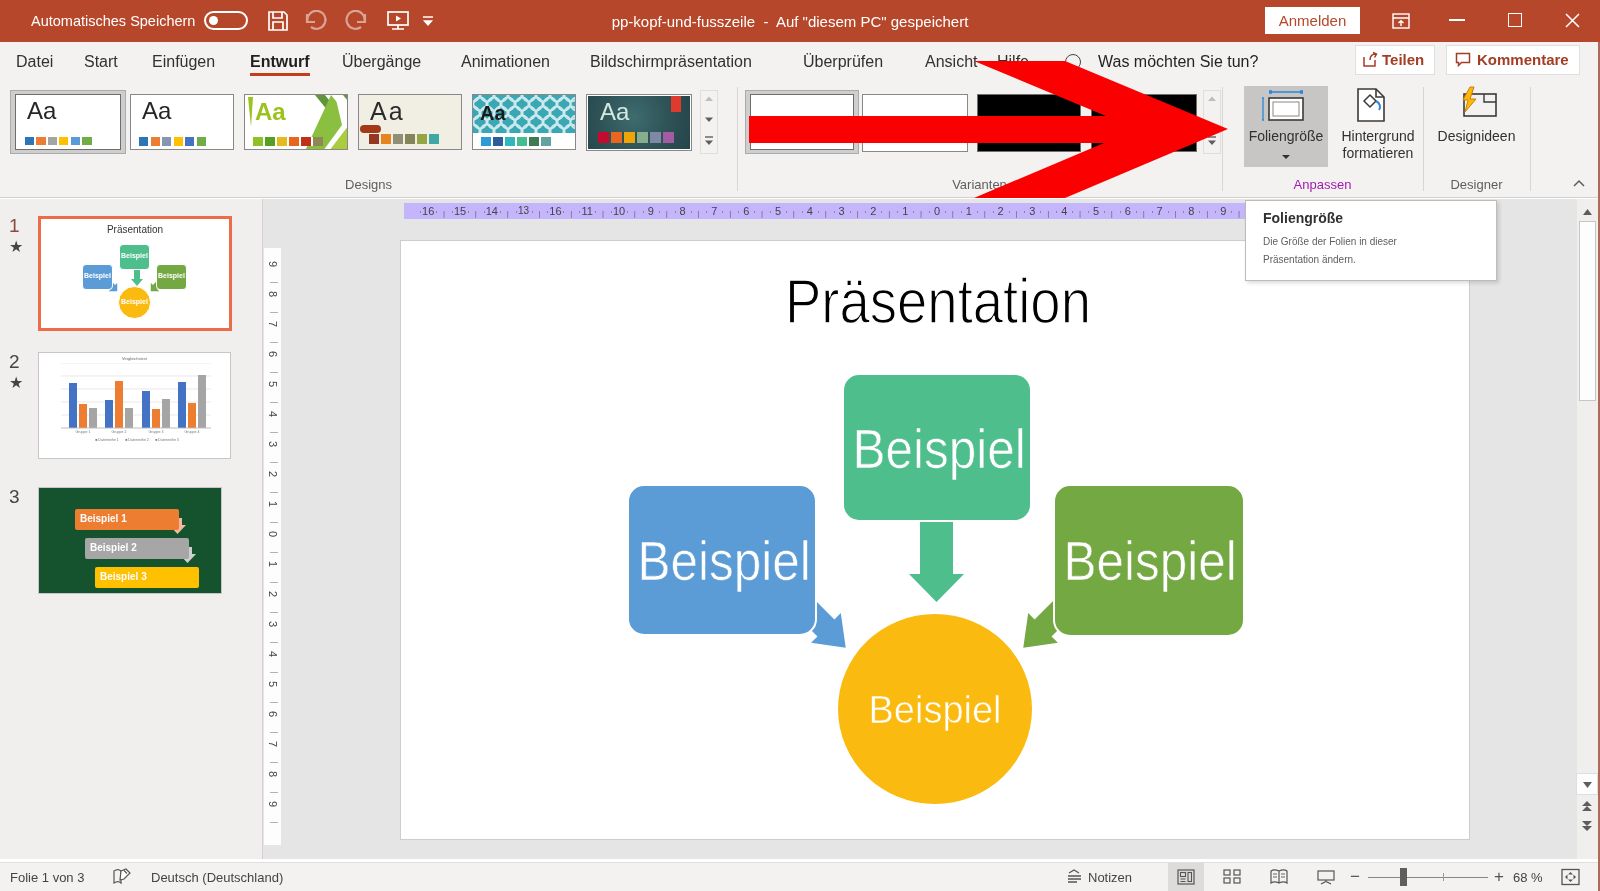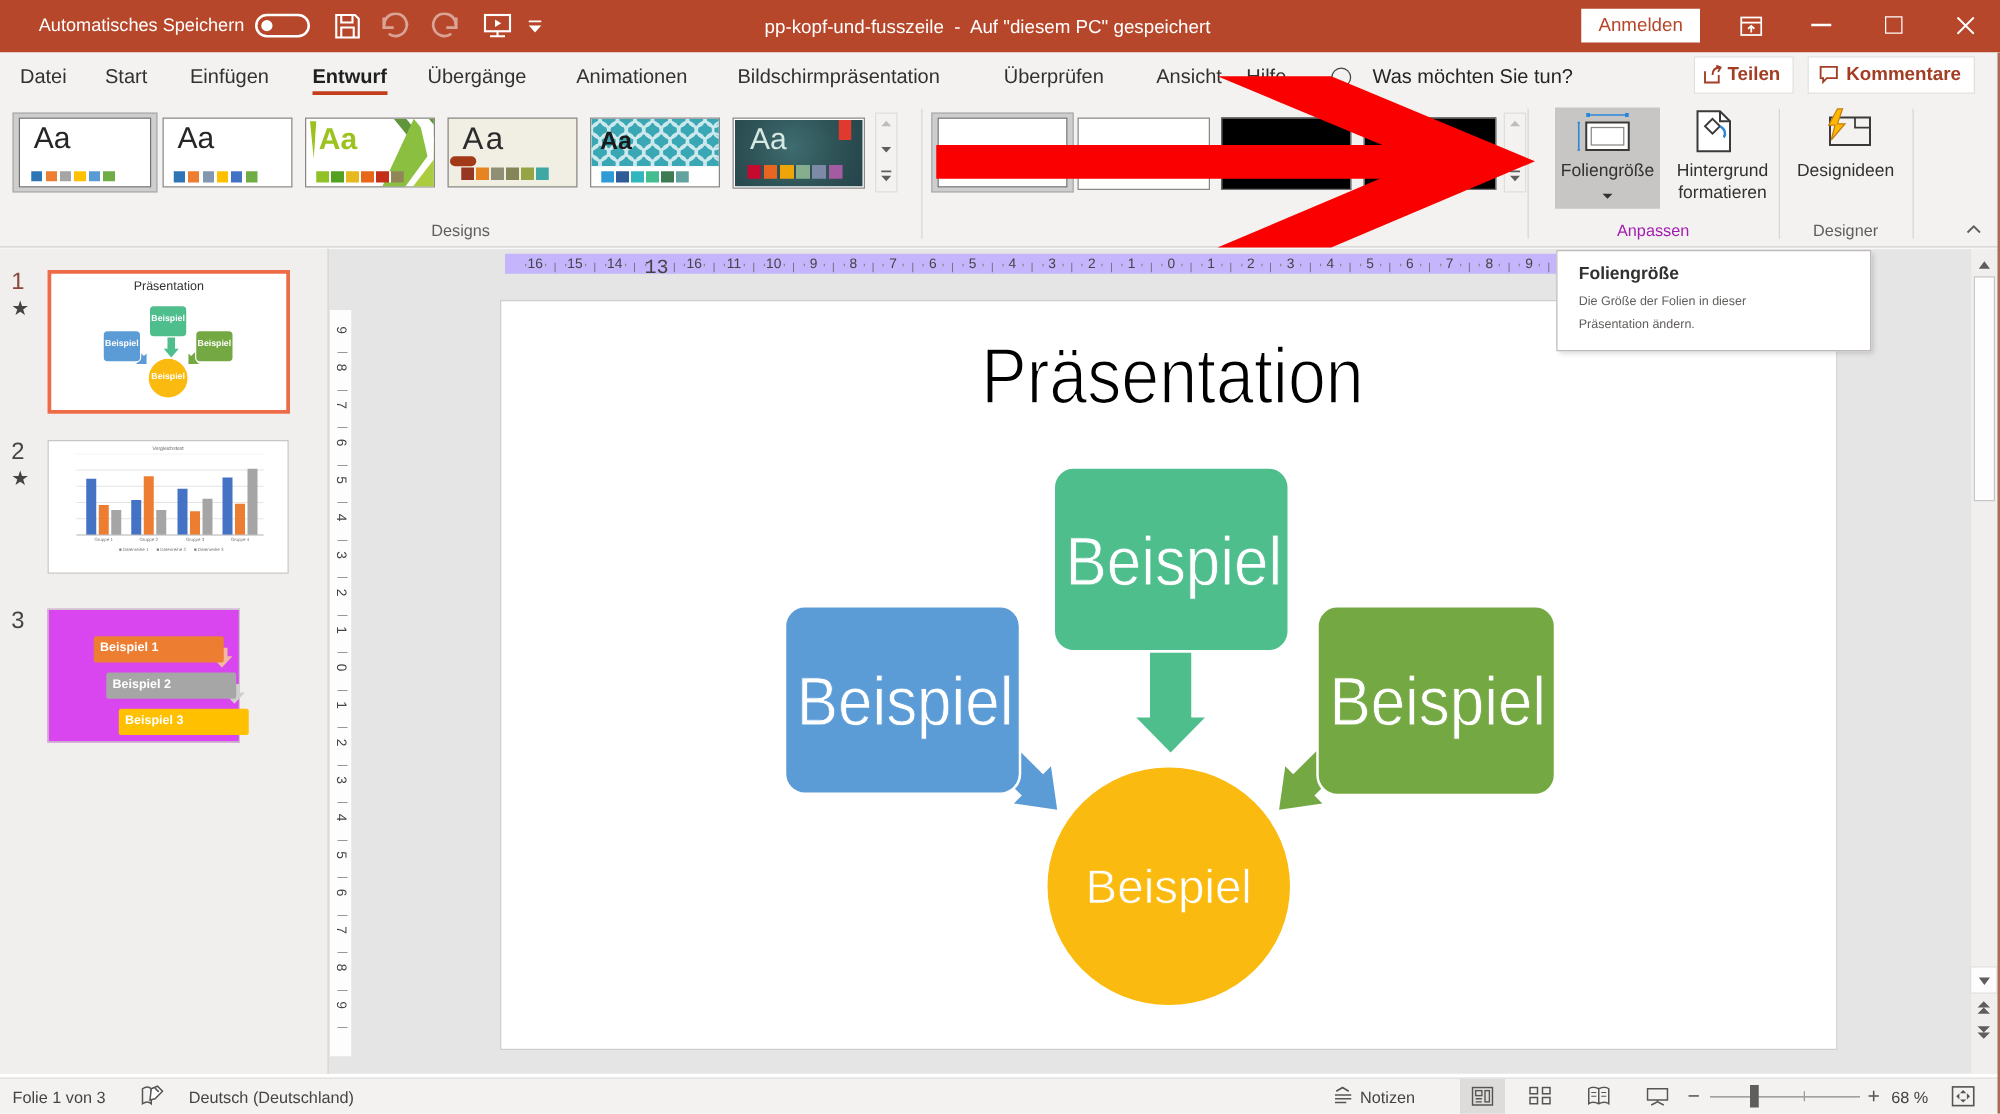--- a/index.html
+++ b/index.html
@@ -82,20 +82,21 @@
 </div>
 
 <div class="abs" id="ribbon" style="left:0;top:84px;width:1600px;height:114px;background:#F3F2F1;border-bottom:1px solid #D2D0CE;">
 
   <div class="abs" style="left:737px;top:3px;width:1px;height:104px;background:#D8D6D4;"></div>
   <div class="abs" style="left:1222px;top:3px;width:1px;height:104px;background:#D8D6D4;"></div>
   <div class="abs" style="left:1423px;top:3px;width:1px;height:104px;background:#D8D6D4;"></div>
   <div class="abs" style="left:1530px;top:3px;width:1px;height:104px;background:#D8D6D4;"></div>
 
   <div class="abs" style="left:0px;top:93px;width:737px;text-align:center;font-size:13px;color:#605E5C;">Designs</div>
+  <div class="abs" style="left:737px;top:93px;width:485px;text-align:center;font-size:13px;color:#605E5C;">Varianten</div>
   <div class="abs" style="left:1222px;top:93px;width:201px;text-align:center;font-size:13px;color:#a21caf;">Anpassen</div>
   <div class="abs" style="left:1423px;top:93px;width:107px;text-align:center;font-size:13px;color:#605E5C;">Designer</div>
 
   <svg class="abs" style="left:1572px;top:94px;" width="14" height="10" viewBox="0 0 14 10">
     <path d="M2 8 L7 3 L12 8" fill="none" stroke="#605E5C" stroke-width="1.5"></path>
   </svg>
 
   <div class="abs" style="left:10px;top:6px;width:116px;height:64px;background:#CECECE;border:1px solid #ABABAB;"></div>
   <div class="abs" style="left:15px;top:10px;width:106px;height:56px;background:#fff;border:1px solid #6e6e6e;">
     <div class="abs" style="left:11px;top:2px;font-size:24px;color:#262626;">Aa</div>
@@ -251,21 +252,21 @@
       <div class="abs" style="left:16.24999999999999px;top:8px;width:1px;height:2px;background:#888;"></div>
       <div class="abs" style="left:32.14999999999999px;top:8px;width:1px;height:2px;background:#888;"></div>
       <div class="abs" style="left:48px;top:1.5px;width:16px;text-align:center;font-size:11px;color:#444;">15</div>
       <div class="abs" style="left:69.4px;top:6px;width:5px;text-align:center;font-size:8px;color:#666;">|</div>
       <div class="abs" style="left:48.05px;top:8px;width:1px;height:2px;background:#888;"></div>
       <div class="abs" style="left:63.95px;top:8px;width:1px;height:2px;background:#888;"></div>
       <div class="abs" style="left:79.80000000000001px;top:1.5px;width:16px;text-align:center;font-size:11px;color:#444;">14</div>
       <div class="abs" style="left:101.20000000000002px;top:6px;width:5px;text-align:center;font-size:8px;color:#666;">|</div>
       <div class="abs" style="left:79.85000000000001px;top:8px;width:1px;height:2px;background:#888;"></div>
       <div class="abs" style="left:95.75000000000001px;top:8px;width:1px;height:2px;background:#888;"></div>
-      <div class="abs" style="left:111.59999999999997px;top:1.5px;width:16px;text-align:center;font-size:16px;color:#444;font-family:Liberation Mono, monospace;">13</div>
+      <div class="abs" style="left:111.59999999999997px;top:1.5px;width:16px;text-align:center;font-size:10px;color:#444;">13</div>
       <div class="abs" style="left:132.99999999999997px;top:6px;width:5px;text-align:center;font-size:8px;color:#666;">|</div>
       <div class="abs" style="left:111.64999999999996px;top:8px;width:1px;height:2px;background:#888;"></div>
       <div class="abs" style="left:127.54999999999997px;top:8px;width:1px;height:2px;background:#888;"></div>
       <div class="abs" style="left:143.39999999999998px;top:1.5px;width:16px;text-align:center;font-size:11px;color:#444;">16</div>
       <div class="abs" style="left:164.79999999999998px;top:6px;width:5px;text-align:center;font-size:8px;color:#666;">|</div>
       <div class="abs" style="left:143.45px;top:8px;width:1px;height:2px;background:#888;"></div>
       <div class="abs" style="left:159.34999999999997px;top:8px;width:1px;height:2px;background:#888;"></div>
       <div class="abs" style="left:175.2px;top:1.5px;width:16px;text-align:center;font-size:11px;color:#444;">11</div>
       <div class="abs" style="left:196.6px;top:6px;width:5px;text-align:center;font-size:8px;color:#666;">|</div>
       <div class="abs" style="left:175.25px;top:8px;width:1px;height:2px;background:#888;"></div>
@@ -504,21 +505,21 @@
           <text x="95" y="70">Gruppe 3</text>
           <text x="131" y="70">Gruppe 4</text>
         <text x="46" y="78">■ Datenreihe 1</text>
           <text x="76" y="78">■ Datenreihe 2</text>
           <text x="106" y="78">■ Datenreihe 3</text>
       </g>
     </svg>
   </div>
 
   <div class="abs" style="left:9px;top:287px;font-size:19px;color:#444;">3</div>
-  <div class="abs" style="left:38px;top:288px;width:154px;height:107px;background:#d946ef;border:1px solid #C8C6C4;text-align:right;">
+  <div class="abs" style="left:38px;top:288px;width:184px;height:107px;background:#14532d;border:1px solid #C8C6C4;text-align:right;">
     <svg class="abs" style="left:130px;top:30px;" width="17" height="17" viewBox="0 0 17 17">
         <polygon points="4,0 13,0 13,7 17,7 8.5,16 0,7 4,7" fill="#F4B8A2"></polygon>
       </svg>
     <svg class="abs" style="left:140px;top:59px;" width="17" height="17" viewBox="0 0 17 17">
         <polygon points="4,0 13,0 13,7 17,7 8.5,16 0,7 4,7" fill="#D0CECE"></polygon>
       </svg>
     <div class="abs" style="left:36px;top:21px;width:104px;height:21px;background:#ED7D31;border-radius:2px;"></div>
     <div class="abs" style="left:41px;top:25px;font-size:10px;font-weight:bold;color:#fff;">Beispiel 1</div>
     <div class="abs" style="left:46px;top:50px;width:104px;height:21px;background:#A6A6A6;border-radius:2px;"></div>
     <div class="abs" style="left:51px;top:54px;font-size:10px;font-weight:bold;color:#fff;">Beispiel 2</div>

